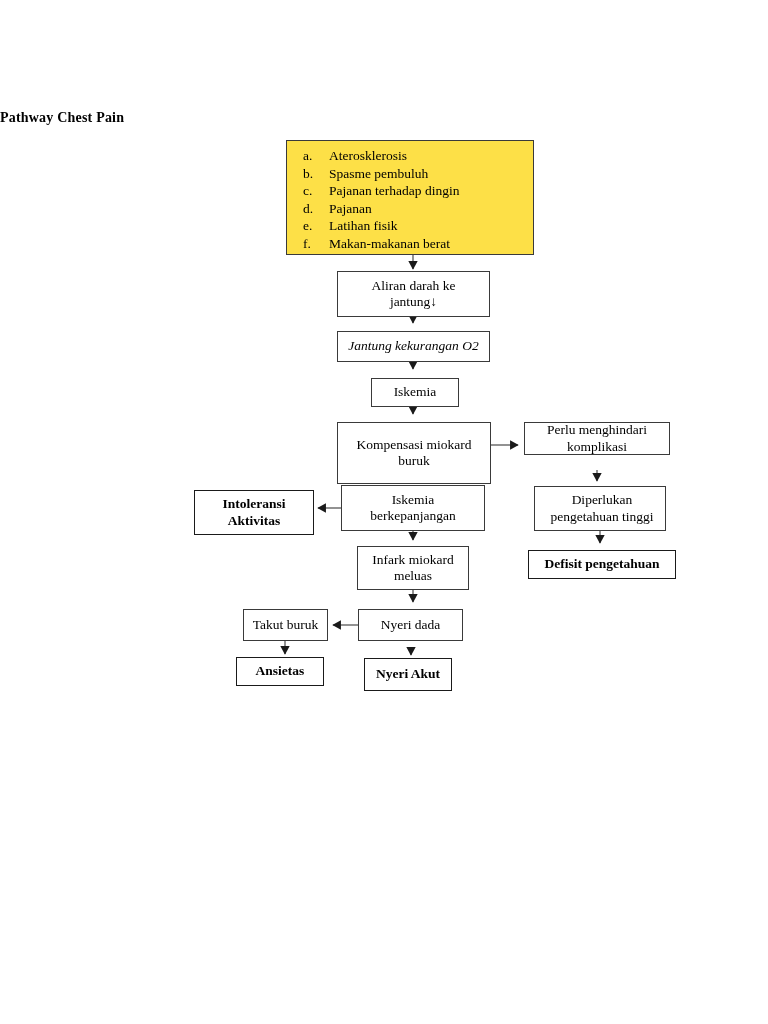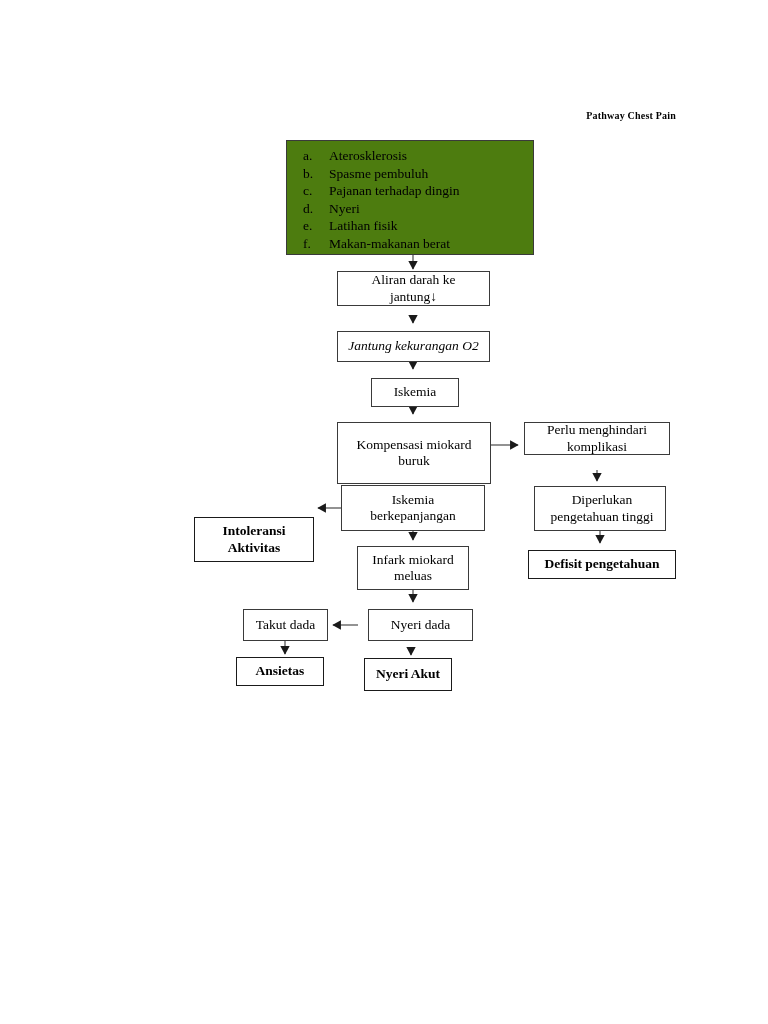--- a/index.html
+++ b/index.html
@@ -43,35 +43,35 @@
   }
   .node .txt {
     display: block;
     white-space: pre-line;
   }
   #title {
     position: absolute;
     left: 0;
     top: 110px;
     width: 676px;
-    text-align: right;
+    text-align: left;
     font-weight: bold;
-    font-size: 10px;
+    font-size: 14px;
     letter-spacing: 0.2px;
   }
   
   #causes {
     position: absolute;
     left: 286px;
     top: 140px;
     width: 248px;
     height: 115px;
     box-sizing: border-box;
     border: 1px solid #3a3a3a;
-    background: #4d7c0f;
+    background: #fde047;
     padding: 6px 0 0 0;
   }
   #causes ol {
     margin: 0;
     padding: 0 0 0 42px;
     list-style: none;
     counter-reset: alpha;
   }
   #causes li {
     counter-increment: alpha;
@@ -145,27 +145,27 @@
 
       <line x1="600" y1="531" x2="600" y2="543" marker-end="url(#ah-down)"></line>
     </g>
   </svg>
 
   <div id="causes">
     <ol>
       <li>Aterosklerosis</li>
       <li>Spasme pembuluh</li>
       <li>Pajanan terhadap dingin</li>
-      <li>Nyeri</li>
+      <li>Pajanan</li>
       <li>Latihan fisik</li>
       <li>Makan-makanan berat</li>
     </ol>
   </div>
 
-  <div class="node" style="left:337px; top:271px; width:153px; height:35px;">
+  <div class="node" style="left:337px; top:271px; width:153px; height:46px;">
     <span class="txt">Aliran darah ke
 jantung↓</span>
   </div>
 
   <div class="node" style="left:337px; top:331px; width:153px; height:31px;font-style:italic;">
     <span class="txt">Jantung kekurangan O2</span>
   </div>
 
   <div class="node" style="left:371px; top:378px; width:88px; height:29px;">
     <span class="txt">Iskemia</span>
@@ -179,35 +179,35 @@
   <div class="node" style="left:341px; top:485px; width:144px; height:46px;">
     <span class="txt">Iskemia
 berkepanjangan</span>
   </div>
 
   <div class="node" style="left:357px; top:546px; width:112px; height:44px;">
     <span class="txt">Infark miokard
 meluas</span>
   </div>
 
-  <div class="node" style="left:368px; top:609px; width:105px; height:32px;">
+  <div class="node" style="left:358px; top:609px; width:105px; height:32px;">
     <span class="txt">Nyeri dada</span>
   </div>
 
   <div class="node bold" style="left:364px; top:658px; width:88px; height:33px;justify-content:center;">
     <span class="txt">Nyeri Akut</span>
   </div>
 
-  <div class="node bold" style="left:194px; top:490px; width:120px; height:45px;margin-top:27px;">
+  <div class="node bold" style="left:194px; top:490px; width:120px; height:45px;">
     <span class="txt">Intoleransi
 Aktivitas</span>
   </div>
 
   <div class="node" style="left:243px; top:609px; width:85px; height:32px;">
-    <span class="txt">Takut dada</span>
+    <span class="txt">Takut buruk</span>
   </div>
 
   <div class="node bold" style="left:236px; top:657px; width:88px; height:29px;">
     <span class="txt">Ansietas</span>
   </div>
 
   <div class="node" style="left:524px; top:422px; width:146px; height:33px;">
     <span class="txt">Perlu menghindari
 komplikasi</span>
   </div>

